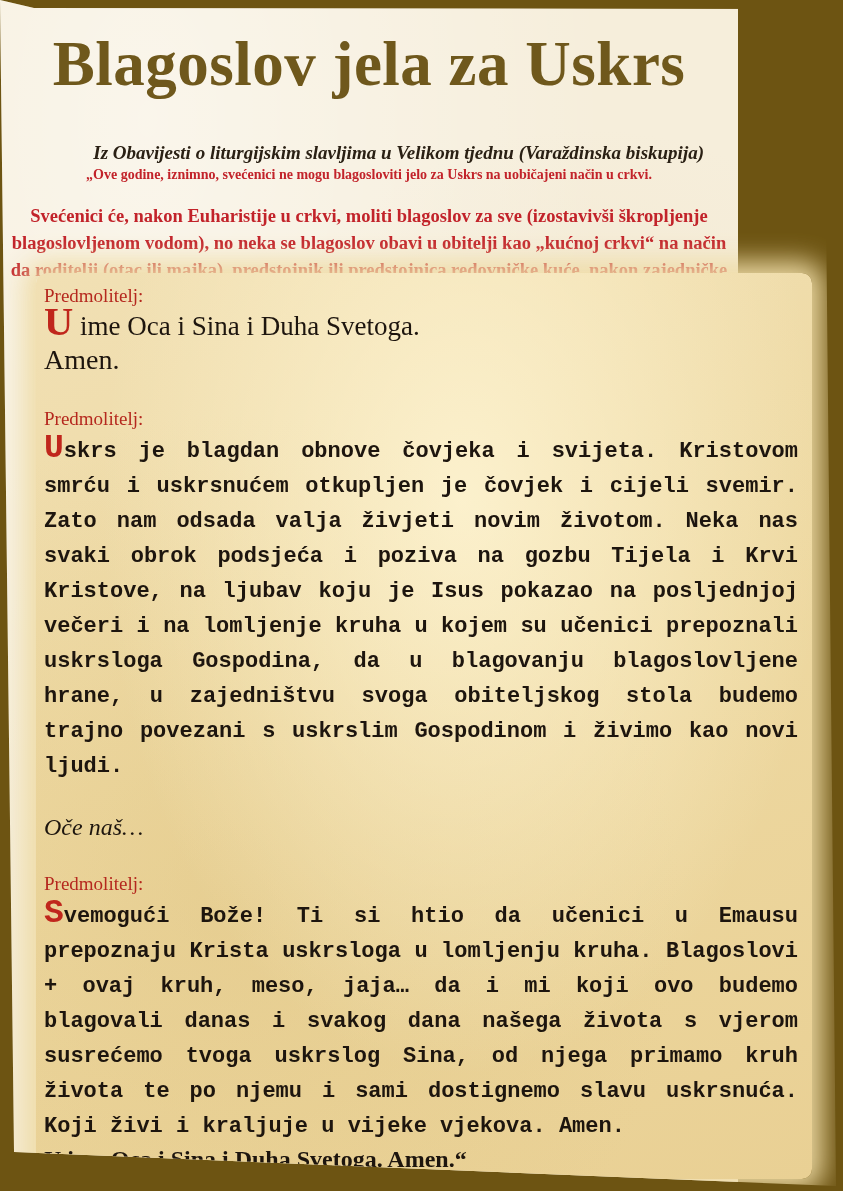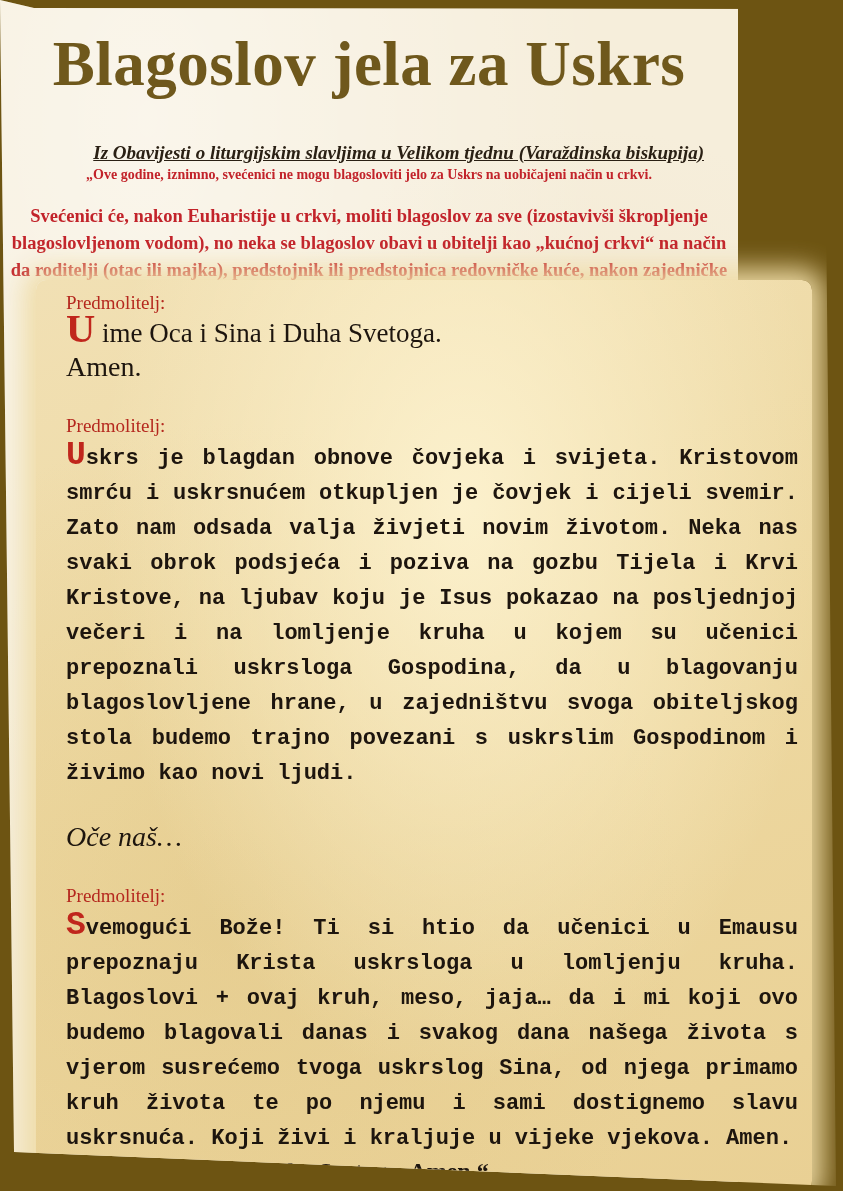--- a/index.html
+++ b/index.html
@@ -30,51 +30,50 @@
     line-height:1.1;
   }
   .source-line{
     margin-top:14px;
     text-align:right;
     padding-right:34px;
     font-style:italic;
     font-weight:bold;
     font-size:19px;
     color:#2a2014;
-    text-decoration:underline;
   }
   .intro-quote{
     margin-top:3px;
     text-align:center;
     font-weight:bold;
     font-size:14px;
     color:#c2232a;
   }
   .intro-paragraph{
     margin:20px auto 0;
     max-width:762px;
     text-align:center;
     font-weight:bold;
     font-size:18.5px;
     line-height:27px;
     color:#c2232a;
   }
   
   .panel{
     position:absolute;
-    left:36px;top:280px;
+    left:36px;top:273px;
     width:776px;
     min-height:856px;
     border-radius:10px;
     background:
       radial-gradient(ellipse at 55% 25%, rgba(255,246,214,.8), rgba(255,246,214,0) 60%),
       radial-gradient(ellipse at 25% 70%, rgba(223,196,130,.45), rgba(223,196,130,0) 55%),
       linear-gradient(160deg,#f1e0b4 0%,#eed9a2 45%,#e9d094 100%);
     box-shadow:0 0 26px 12px rgba(238,219,165,.95);
-    padding:2px 14px 6px 30px;
+    padding:2px 14px 6px 8px;
     box-sizing:border-box;
   }
   .rubric{
     font-size:19px;
     color:#b5281e;
     margin-top:32px;
   }
   .rubric.first{margin-top:10px;}
   .line-lg{
     font-size:27px;
@@ -96,21 +95,21 @@
     margin-top:4px;
     font-size:22px;
     font-weight:bold;
     line-height:35px;
     text-align:justify;
     color:#1d150e;
     font-family:Liberation Mono, monospace;
   }
   .our-father{
     margin-top:30px;
-    font-size:28px;
+    font-size:24px;
     font-style:italic;
     color:#1d150e;
   }
   .closing-line{
     margin-top:2px;
     font-size:24px;
     font-weight:bold;
     color:#1d150e;
   }
 </style>

